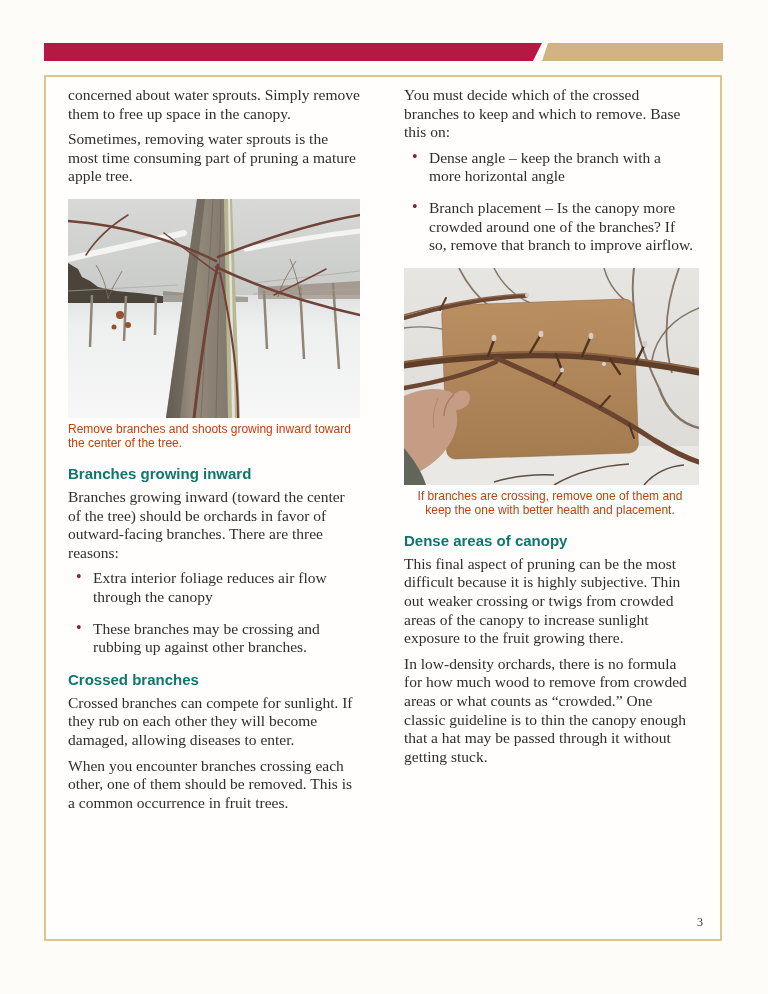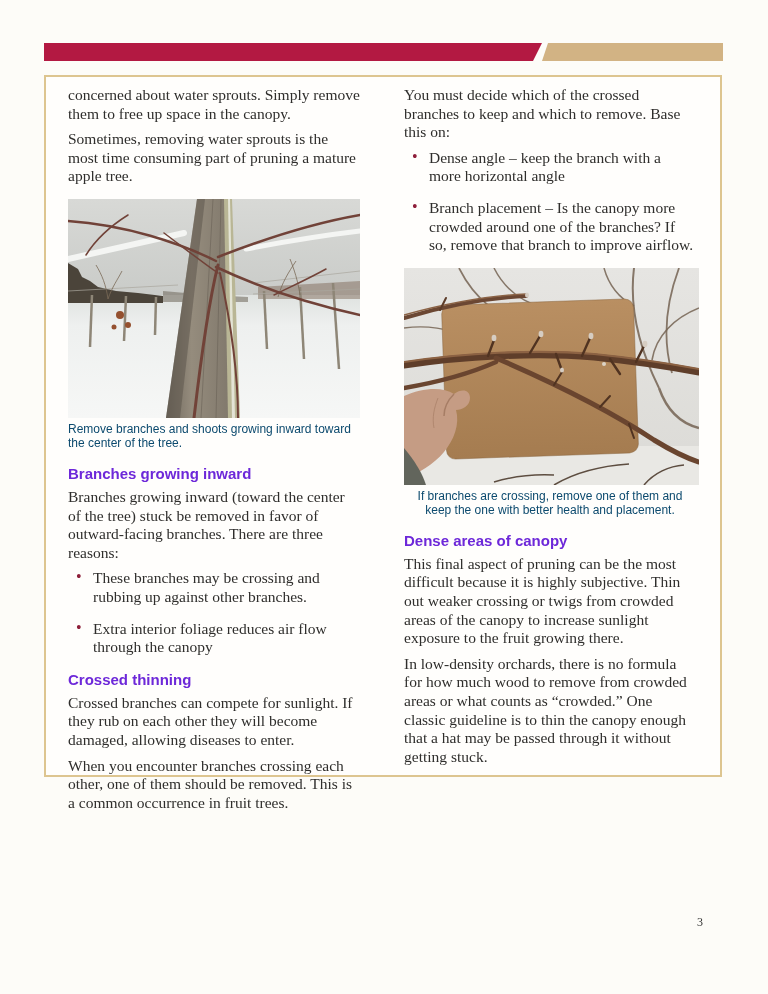--- a/index.html
+++ b/index.html
@@ -10,37 +10,37 @@
     color:#2f2e2c;
   }
   .band{position:absolute;top:43px;left:44px;width:679px;height:18px;}
   .band-crimson{position:absolute;left:0;top:0;width:679px;height:18px;
     background:#b31942;
     clip-path:polygon(0 0,498px 0,489px 18px,0 18px);}
   .band-tan{position:absolute;left:0;top:0;width:679px;height:18px;
     background:#d2b384;
     clip-path:polygon(504px 0,679px 0,679px 18px,498px 18px);}
   .content-box{
-    position:absolute;left:44px;top:75px;width:678px;height:702px;
+    position:absolute;left:44px;top:75px;width:678px;height:866px;
     box-sizing:border-box;border:2px solid #ddc590;background:#fffefc;
     padding:9px 22px 0 22px;
     display:flex;gap:44px;
   }
   .col{width:292px;flex:0 0 292px;}
   p.body{font-size:15.5px;line-height:18.6px;margin:0 0 7px 0;text-align:left;}
   .section-heading{
     font-family:"Liberation Sans", sans-serif;
     font-weight:bold;font-size:15px;line-height:18px;
-    color:#6d28d9;margin:14px 0 5px 0;
+    color:#0f766e;margin:14px 0 5px 0;
   }
   figure{margin:13px 0 0 0;}
   figure svg{display:block;}
   figcaption{
     font-family:"Liberation Sans", sans-serif;
-    font-size:12px;line-height:14.5px;color:#0c4a6e;margin-top:4px;
+    font-size:12px;line-height:14.5px;color:#c2410c;margin-top:4px;
   }
   ul.bullets{list-style:none;margin:5px 0 0 0;padding:0;}
   ul.bullets li{
     position:relative;padding-left:25px;margin:0 0 13px 0;
     font-size:15.5px;line-height:18.6px;
   }
   ul.bullets li::before{
     content:"\2022";color:#8e1f3a;position:absolute;left:8px;top:-1px;
     font-size:16px;
   }
@@ -131,27 +131,27 @@
           <g fill="#94502f">
             <circle cx="52" cy="116" r="4"></circle>
               <circle cx="60" cy="126" r="3"></circle>
               <circle cx="46" cy="128" r="2.5"></circle>
           </g>
         </svg>
         <figcaption>Remove branches and shoots growing inward toward the center of the tree.</figcaption>
       </figure>
 
       <div class="section-heading">Branches growing inward</div>
-      <p class="body">Branches growing inward (toward the center of the tree) stuck be removed in favor of outward-facing branches. There are three reasons:</p>
+      <p class="body">Branches growing inward (toward the center of the tree) should be orchards in favor of outward-facing branches. There are three reasons:</p>
       <ul class="bullets">
+        <li>Extra interior foliage reduces air flow through the canopy</li>
         <li>These branches may be crossing and rubbing up against other branches.</li>
-        <li>Extra interior foliage reduces air flow through the canopy</li>
       </ul>
 
-      <div class="section-heading">Crossed thinning</div>
+      <div class="section-heading">Crossed branches</div>
       <p class="body">Crossed branches can compete for sunlight. If they rub on each other they will become damaged, allowing diseases to enter.</p>
       <p class="body">When you encounter branches crossing each other, one of them should be removed. This is a common occurrence in fruit trees.</p>
     </div>
 
     <div class="col">
       <p class="body">You must decide which of the crossed branches to keep and which to remove. Base this on:</p>
       <ul class="bullets">
         <li>Dense angle – keep the branch with a more horizontal angle</li>
         <li>Branch placement – Is the canopy more crowded around one of the branches? If so, remove that branch to improve airflow.</li>
       </ul>

